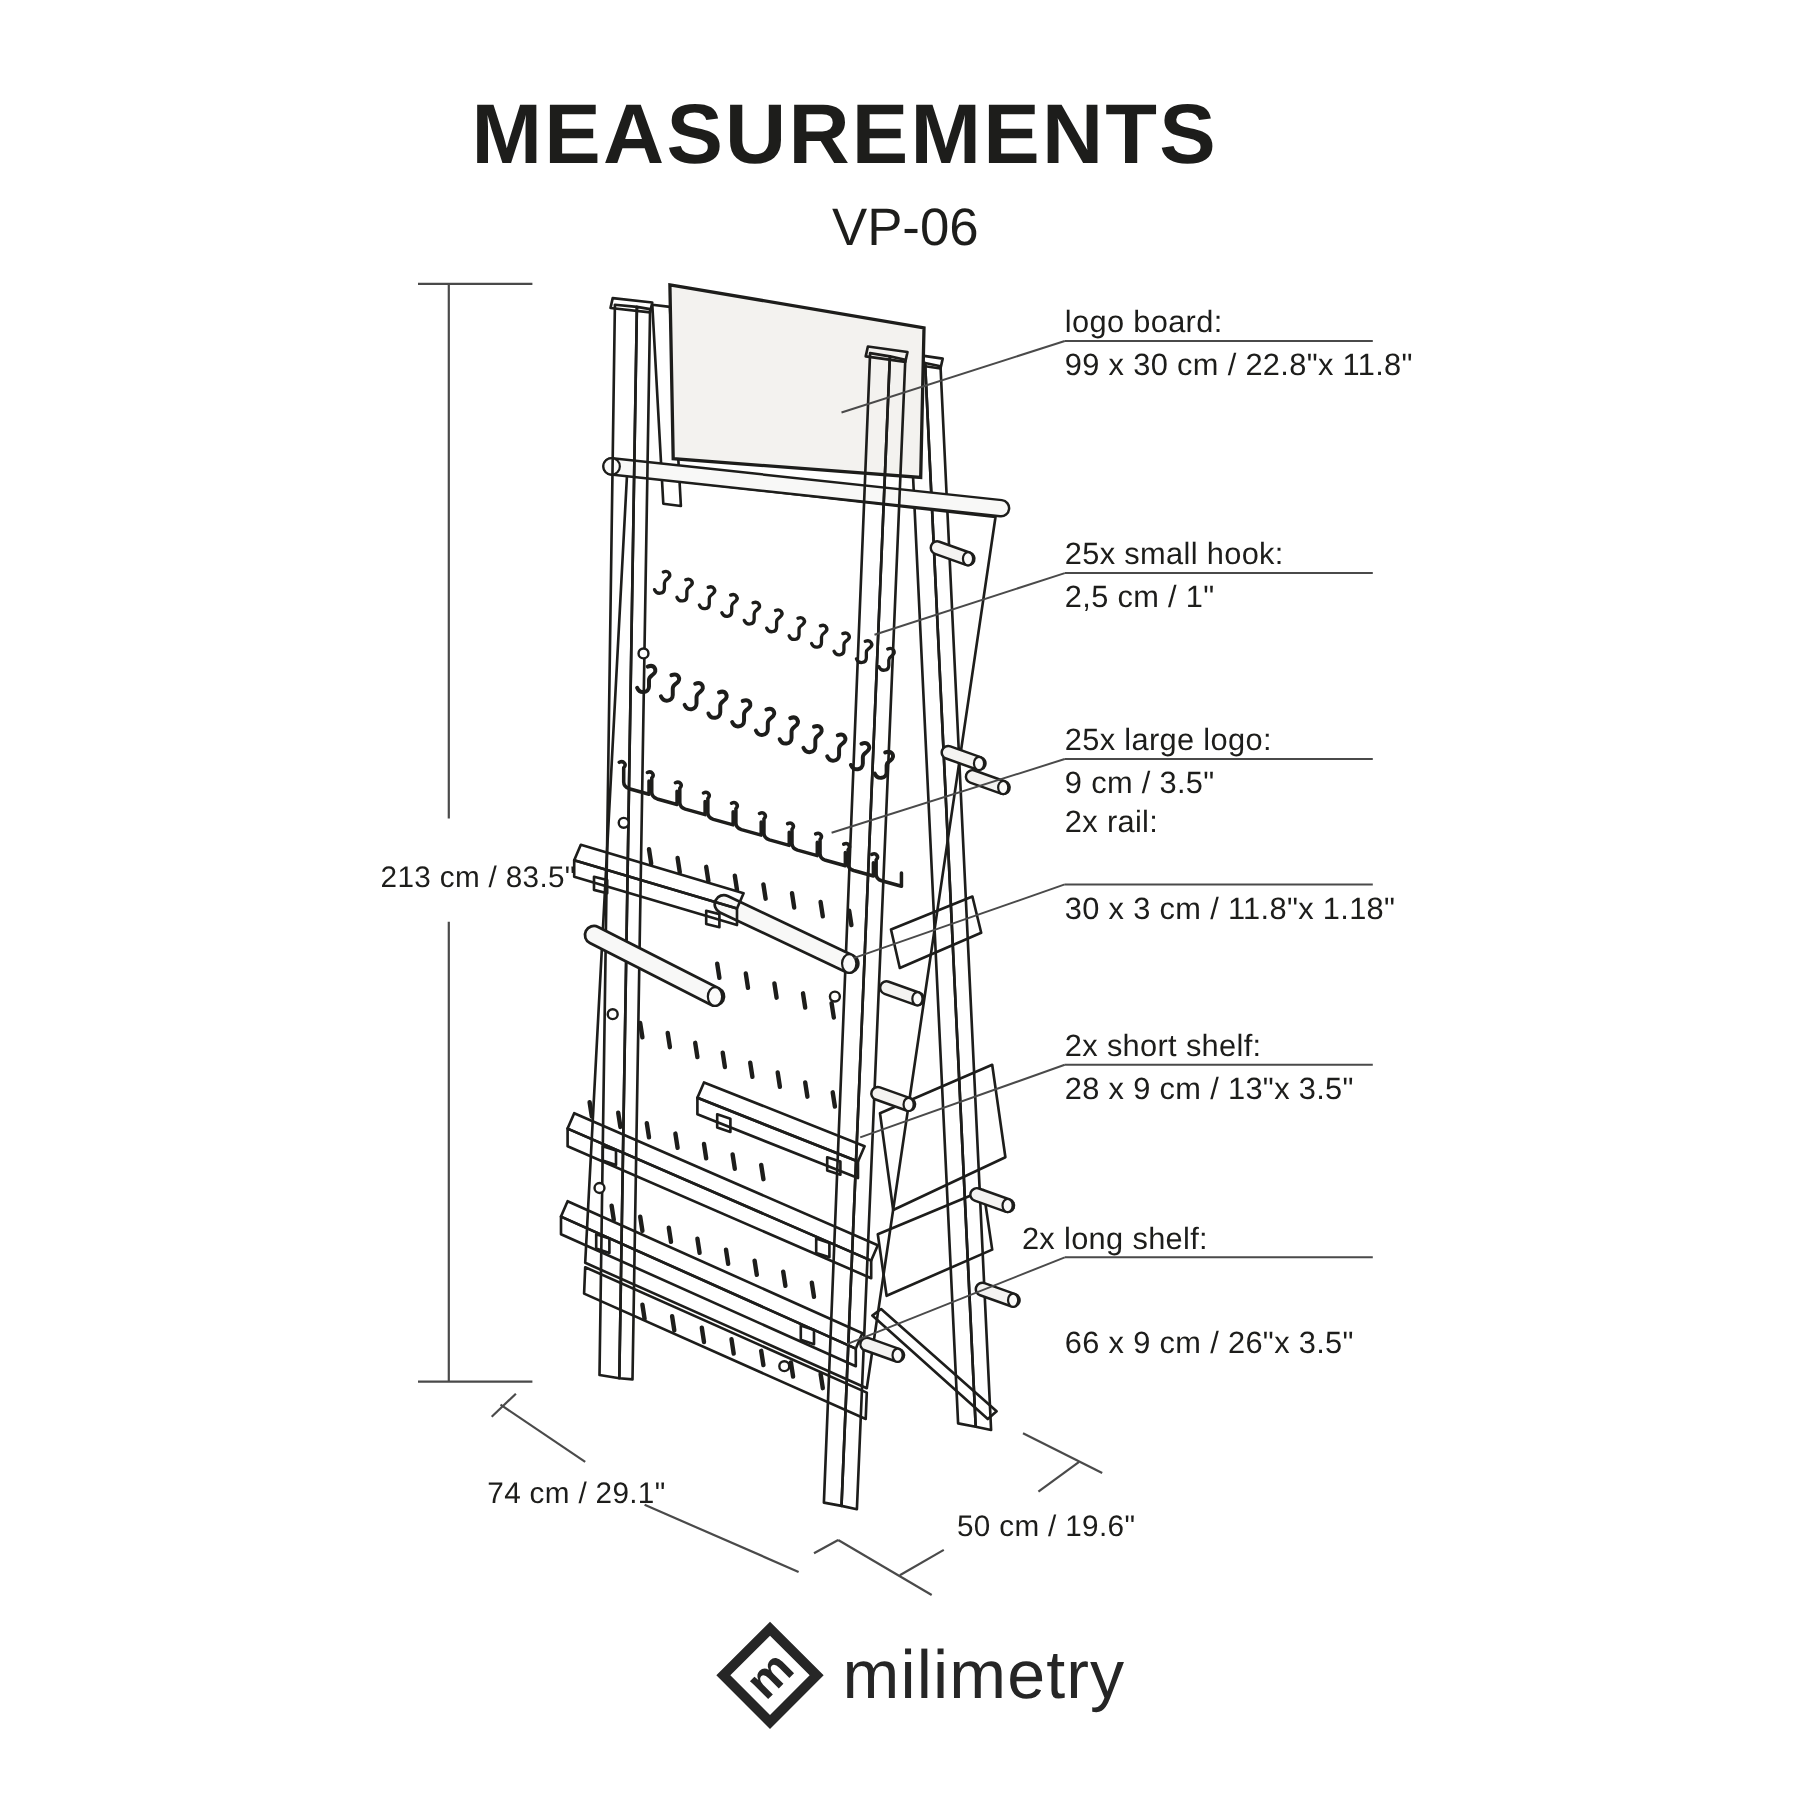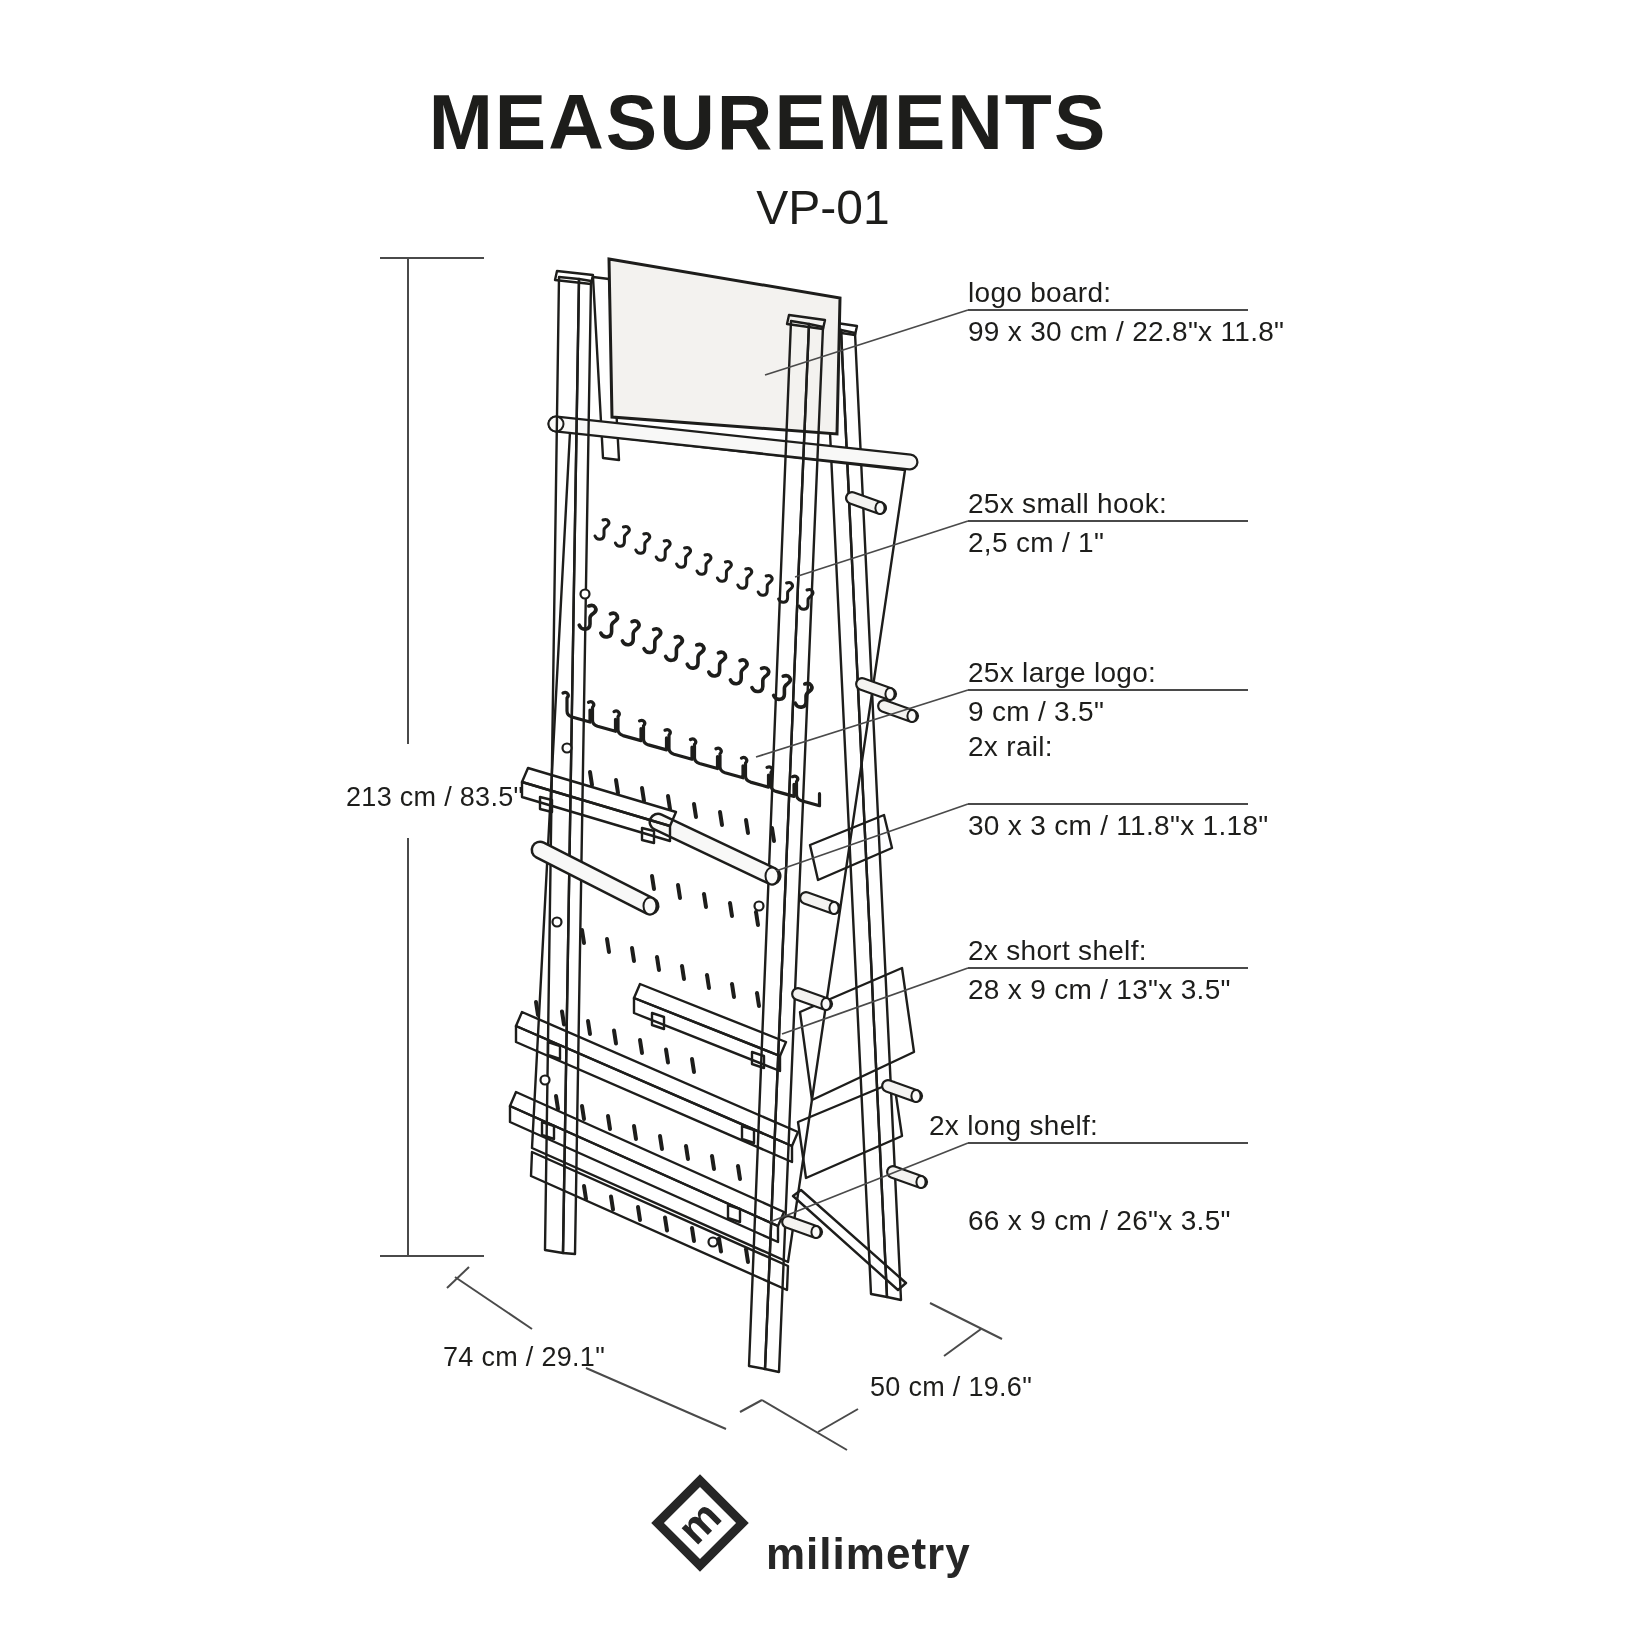--- a/index.html
+++ b/index.html
@@ -3,21 +3,21 @@
 <meta charset="utf-8">
 <style>
   html,body{margin:0;padding:0;background:#ffffff;}
   #stage{position:relative;width:1646px;height:1646px;background:#ffffff;overflow:hidden;
          font-family:"Liberation Sans", sans-serif;color:#1d1d1b;}
   .t{position:absolute;white-space:pre;}
   .title{width:1536px;left:0;top:78px;text-align:center;font-size:77px;font-weight:bold;letter-spacing:2px;}
   .subtitle{width:1646px;left:0;top:180px;text-align:center;font-size:48px;font-weight:400;}
   .lbl{font-size:28px;line-height:33px;letter-spacing:0.3px;text-align:right;}
   .dim{font-size:27px;letter-spacing:0.3px;}
-  .brand{font-size:44px;font-weight:bold;letter-spacing:1px;color:#262626;margin-top:41px;}
+  .brand{font-size:62px;font-weight:normal;letter-spacing:1px;color:#262626;}
   svg{position:absolute;left:0;top:0;}
   .ln{stroke:#4a4a4a;stroke-width:2;fill:none;}
   .ldr{stroke:#4a4a4a;stroke-width:1.8;fill:none;}
   .o{stroke:#1d1d1b;stroke-width:2.4;fill:none;stroke-linejoin:round;}
 </style>
 </head>
 <body>
 
 <div id="stage">
 
@@ -252,21 +252,21 @@
       <line class="ldr" x1="968" y1="1143" x2="770" y2="1222"></line>
     </g>
 
     <g transform="translate(700,1523)">
       <rect x="-30" y="-30" width="60" height="60" transform="rotate(45)" fill="none" stroke="#262626" stroke-width="9"></rect>
       <text transform="rotate(-45)" x="0" y="14" text-anchor="middle" font-family="Liberation Sans, sans-serif" font-size="44" font-weight="bold" fill="#262626">m</text>
     </g>
   </svg>
 
   <div class="t title">MEASUREMENTS</div>
-  <div class="t subtitle">VP-01</div>
+  <div class="t subtitle">VP-06</div>
 
   <div class="t lbl" style="left:968px;top:276px">logo board:</div>
   <div class="t lbl" style="left:968px;top:315px">99 x 30 cm / 22.8"x 11.8"</div>
 
   <div class="t lbl" style="left:968px;top:487px">25x small hook:</div>
   <div class="t lbl" style="left:968px;top:526px">2,5 cm / 1"</div>
 
   <div class="t lbl" style="left:968px;top:656px">25x large logo:</div>
   <div class="t lbl" style="left:968px;top:695px">9 cm / 3.5"</div>
 

